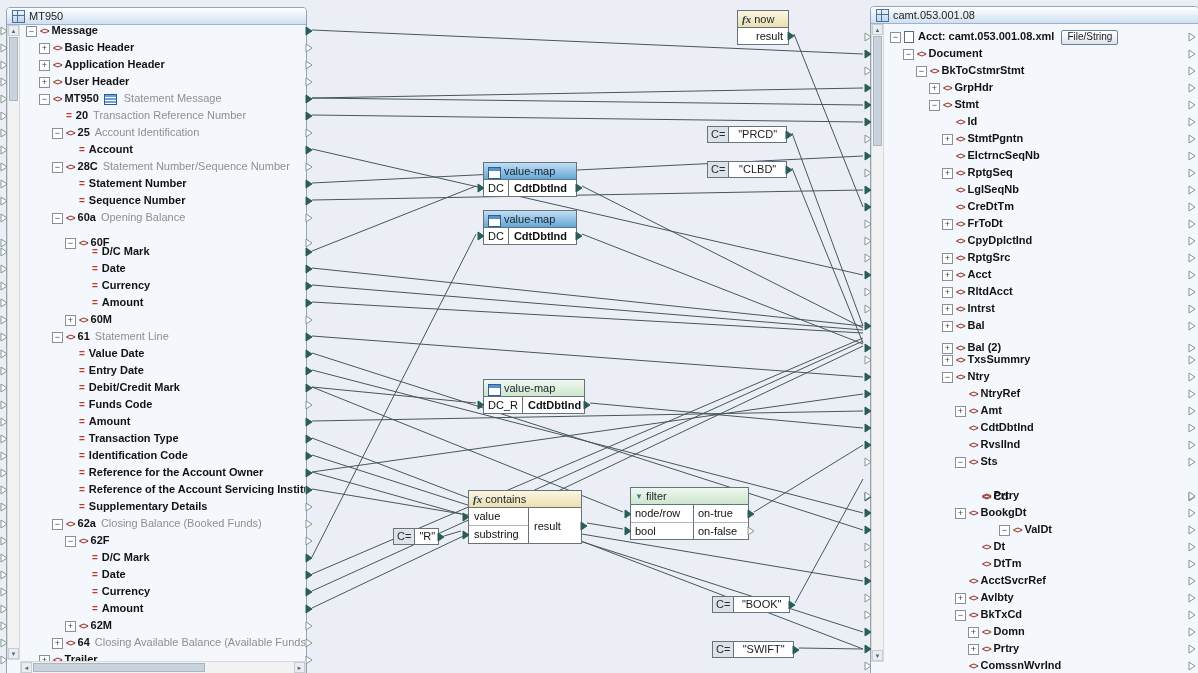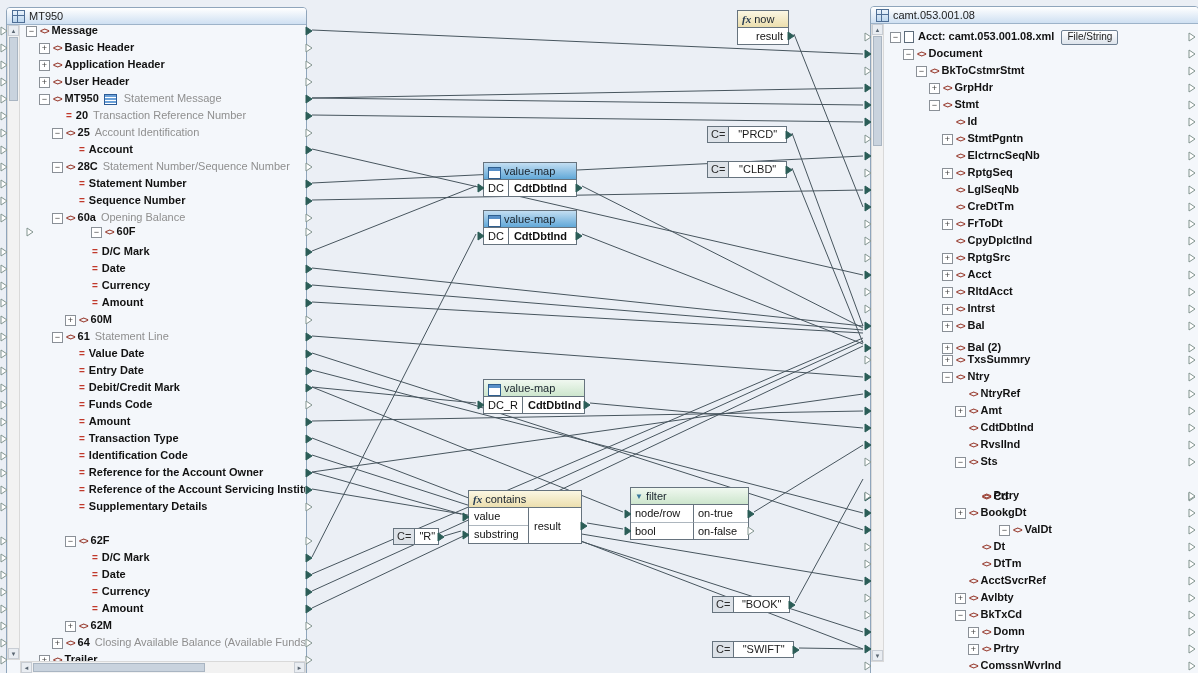--- a/index.html
+++ b/index.html
@@ -232,21 +232,21 @@
       </div>
       <div class="trow" style="top: 201px;">
         <svg class="anchor a-in" width="8" height="10" viewBox="0 0 8 10">
           <path d="M1 1 L7 5 L1 9 Z" fill="#ffffff" stroke="#82948f" stroke-width="1"></path>
         </svg>
         <div class="trc" style="padding-left:30px"><span class="exp">−</span><span class="ic-el">&lt;&gt;</span><span class="lbl">60a</span><span class="note">Opening Balance</span></div>
         <svg class="anchor a-out" width="8" height="10" viewBox="0 0 8 10">
           <path d="M1 1 L7 5 L1 9 Z" fill="#ffffff" stroke="#82948f" stroke-width="1"></path>
         </svg>
       </div>
-      <div class="trow" style="top: 215px; margin-left: 26px;">
+      <div class="trow" style="top: 226px;">
         <svg class="anchor a-in" width="8" height="10" viewBox="0 0 8 10">
           <path d="M1 1 L7 5 L1 9 Z" fill="#ffffff" stroke="#82948f" stroke-width="1"></path>
         </svg>
         <div class="trc" style="padding-left:43px"><span class="exp">−</span><span class="ic-el">&lt;&gt;</span><span class="lbl">60F</span></div>
         <svg class="anchor a-out" width="8" height="10" viewBox="0 0 8 10">
           <path d="M1 1 L7 5 L1 9 Z" fill="#ffffff" stroke="#82948f" stroke-width="1"></path>
         </svg>
       </div>
       <div class="trow" style="top: 235px;">
         <svg class="anchor a-in" width="8" height="10" viewBox="0 0 8 10">
@@ -381,20 +381,29 @@
         <div class="trc" style="padding-left:43px"><span class="expgap"></span><span class="ic-fld">=</span><span class="lbl">Reference of the Account Servicing Institution</span></div>
         <svg class="anchor a-out" width="8" height="10" viewBox="0 0 8 10">
           <path d="M1 1 L7 5 L1 9 Z" fill="#2b5d57" stroke="#2b5d57" stroke-width="1"></path>
         </svg>
       </div>
       <div class="trow" style="top: 490px;">
         <svg class="anchor a-in" width="8" height="10" viewBox="0 0 8 10">
           <path d="M1 1 L7 5 L1 9 Z" fill="#ffffff" stroke="#82948f" stroke-width="1"></path>
         </svg>
         <div class="trc" style="padding-left:43px"><span class="expgap"></span><span class="ic-fld">=</span><span class="lbl">Supplementary Details</span></div>
+        <svg class="anchor a-out" width="8" height="10" viewBox="0 0 8 10">
+          <path d="M1 1 L7 5 L1 9 Z" fill="#ffffff" stroke="#82948f" stroke-width="1"></path>
+        </svg>
+      </div>
+      <div class="trow" style="top: 507px;">
+        <svg class="anchor a-in" width="8" height="10" viewBox="0 0 8 10">
+          <path d="M1 1 L7 5 L1 9 Z" fill="#ffffff" stroke="#82948f" stroke-width="1"></path>
+        </svg>
+        <div class="trc" style="padding-left:30px"><span class="exp">−</span><span class="ic-el">&lt;&gt;</span><span class="lbl">62a</span><span class="note">Closing Balance (Booked Funds)</span></div>
         <svg class="anchor a-out" width="8" height="10" viewBox="0 0 8 10">
           <path d="M1 1 L7 5 L1 9 Z" fill="#ffffff" stroke="#82948f" stroke-width="1"></path>
         </svg>
       </div>
       <div class="trow" style="top: 524px;">
         <svg class="anchor a-in" width="8" height="10" viewBox="0 0 8 10">
           <path d="M1 1 L7 5 L1 9 Z" fill="#ffffff" stroke="#82948f" stroke-width="1"></path>
         </svg>
         <div class="trc" style="padding-left:43px"><span class="exp">−</span><span class="ic-el">&lt;&gt;</span><span class="lbl">62F</span></div>
         <svg class="anchor a-out" width="8" height="10" viewBox="0 0 8 10">

